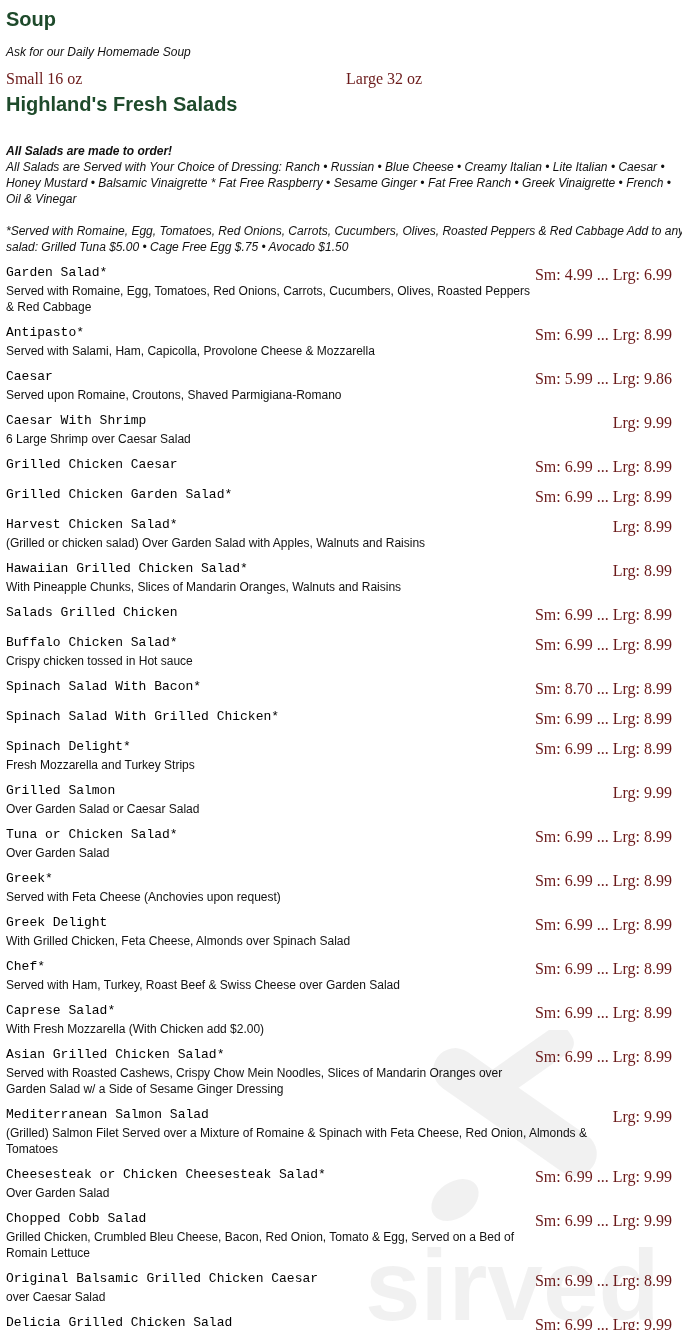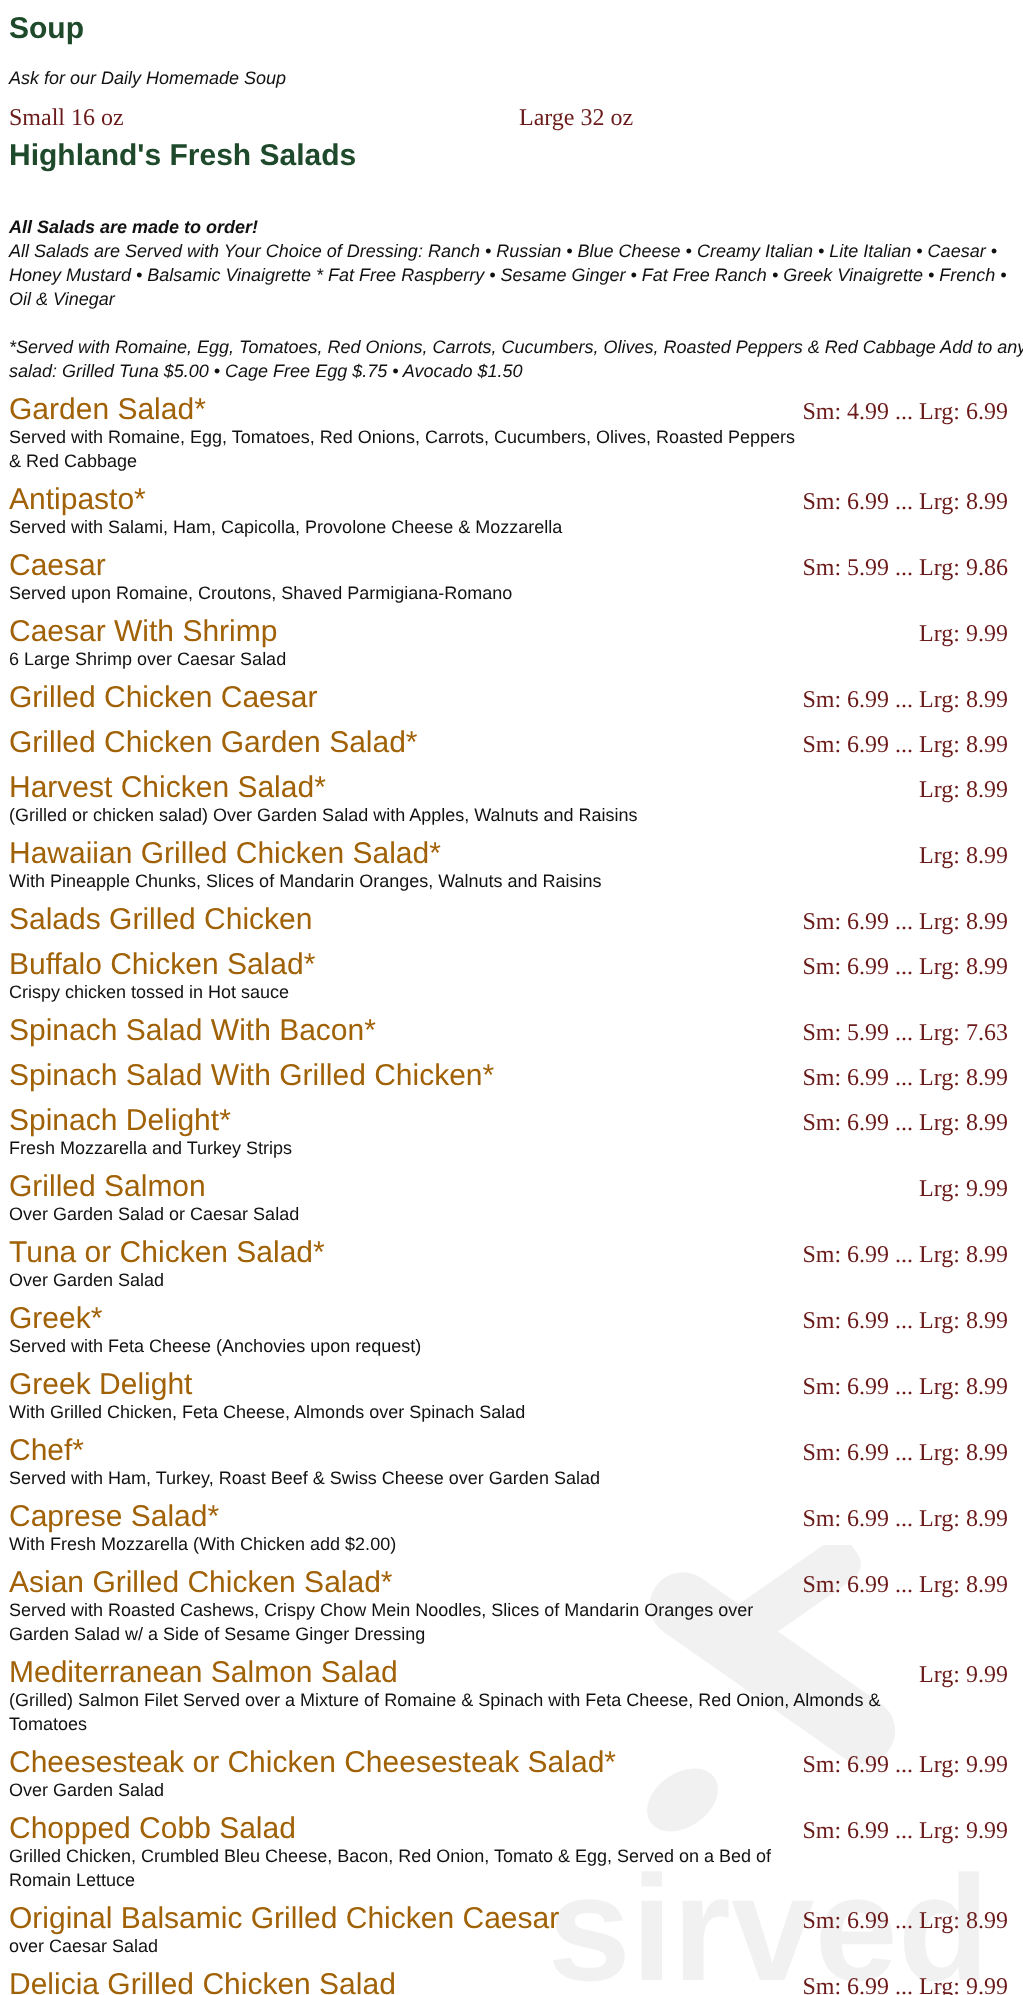--- a/index.html
+++ b/index.html
@@ -11,21 +11,21 @@
     .soup-note { font-style: italic; font-size: 12px; color: #111; margin: 10px 0 0 0; line-height: 16px; }
     .soup-sizes { display: flex; margin-top: 9px; font-family: "Liberation Serif", serif; font-size: 16px; color: #6b1a1a; line-height: 20px; }
     .soup-sizes .sz-small { width: 340px; }
     .salads-title { margin-top: 27px; }
     .salad-intro { font-size: 12px; font-style: italic; color: #111; line-height: 16px; margin-top: 24px; }
     .salad-intro .bold { font-weight: bold; }
     .salad-intro .extra { margin-top: 16px; white-space: nowrap; }
     .items { margin-top: 8px; }
     .item { display: flex; justify-content: space-between; align-items: flex-start; margin-bottom: 8px; }
     .item-left { flex: 1; padding-right: 4px; }
-    .item-name { font-family: Liberation Sans, sans-serif; font-size: 20px; color: #a16207; line-height: 20px; }
+    .item-name { font-family: Liberation Mono, monospace; font-size: 13px; color: #000000; line-height: 20px; }
     .item-desc { font-size: 12px; color: #111; line-height: 16px; max-width: 528px; }
     .item-desc.wide { max-width: 600px; }
     .item-price { font-family: "Liberation Serif", serif; font-size: 16px; color: #6b1a1a; line-height: 20px; white-space: nowrap; padding-right: 4px; padding-top: 2px; }
   </style>
 </head>
 <body>
 
 <svg class="watermark" viewBox="0 0 300 300">
   <g fill="#000" opacity="0.05">
     <rect x="60" y="60" width="190" height="44" rx="22" transform="rotate(35 155 82)"></rect>
@@ -122,21 +122,21 @@
       <div class="item-name">Buffalo Chicken Salad*</div>
       <div class="item-desc">Crispy chicken tossed in Hot sauce</div>
     </div>
     <div class="item-price">Sm: 6.99 ... Lrg: 8.99</div>
   </div>
         <div class="item">
     <div class="item-left">
       <div class="item-name">Spinach Salad With Bacon*</div>
 
     </div>
-    <div class="item-price">Sm: 5.99 ... Lrg: 7.63</div>
+    <div class="item-price">Sm: 8.70 ... Lrg: 8.99</div>
   </div>
         <div class="item">
     <div class="item-left">
       <div class="item-name">Spinach Salad With Grilled Chicken*</div>
 
     </div>
     <div class="item-price">Sm: 6.99 ... Lrg: 8.99</div>
   </div>
         <div class="item">
     <div class="item-left">

